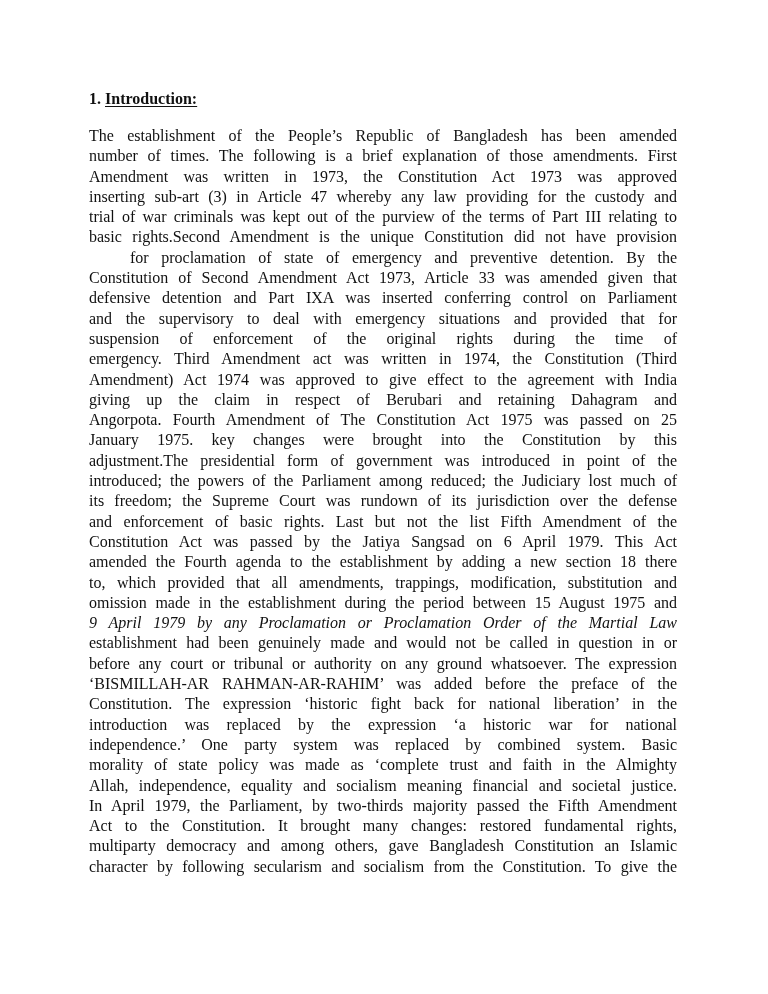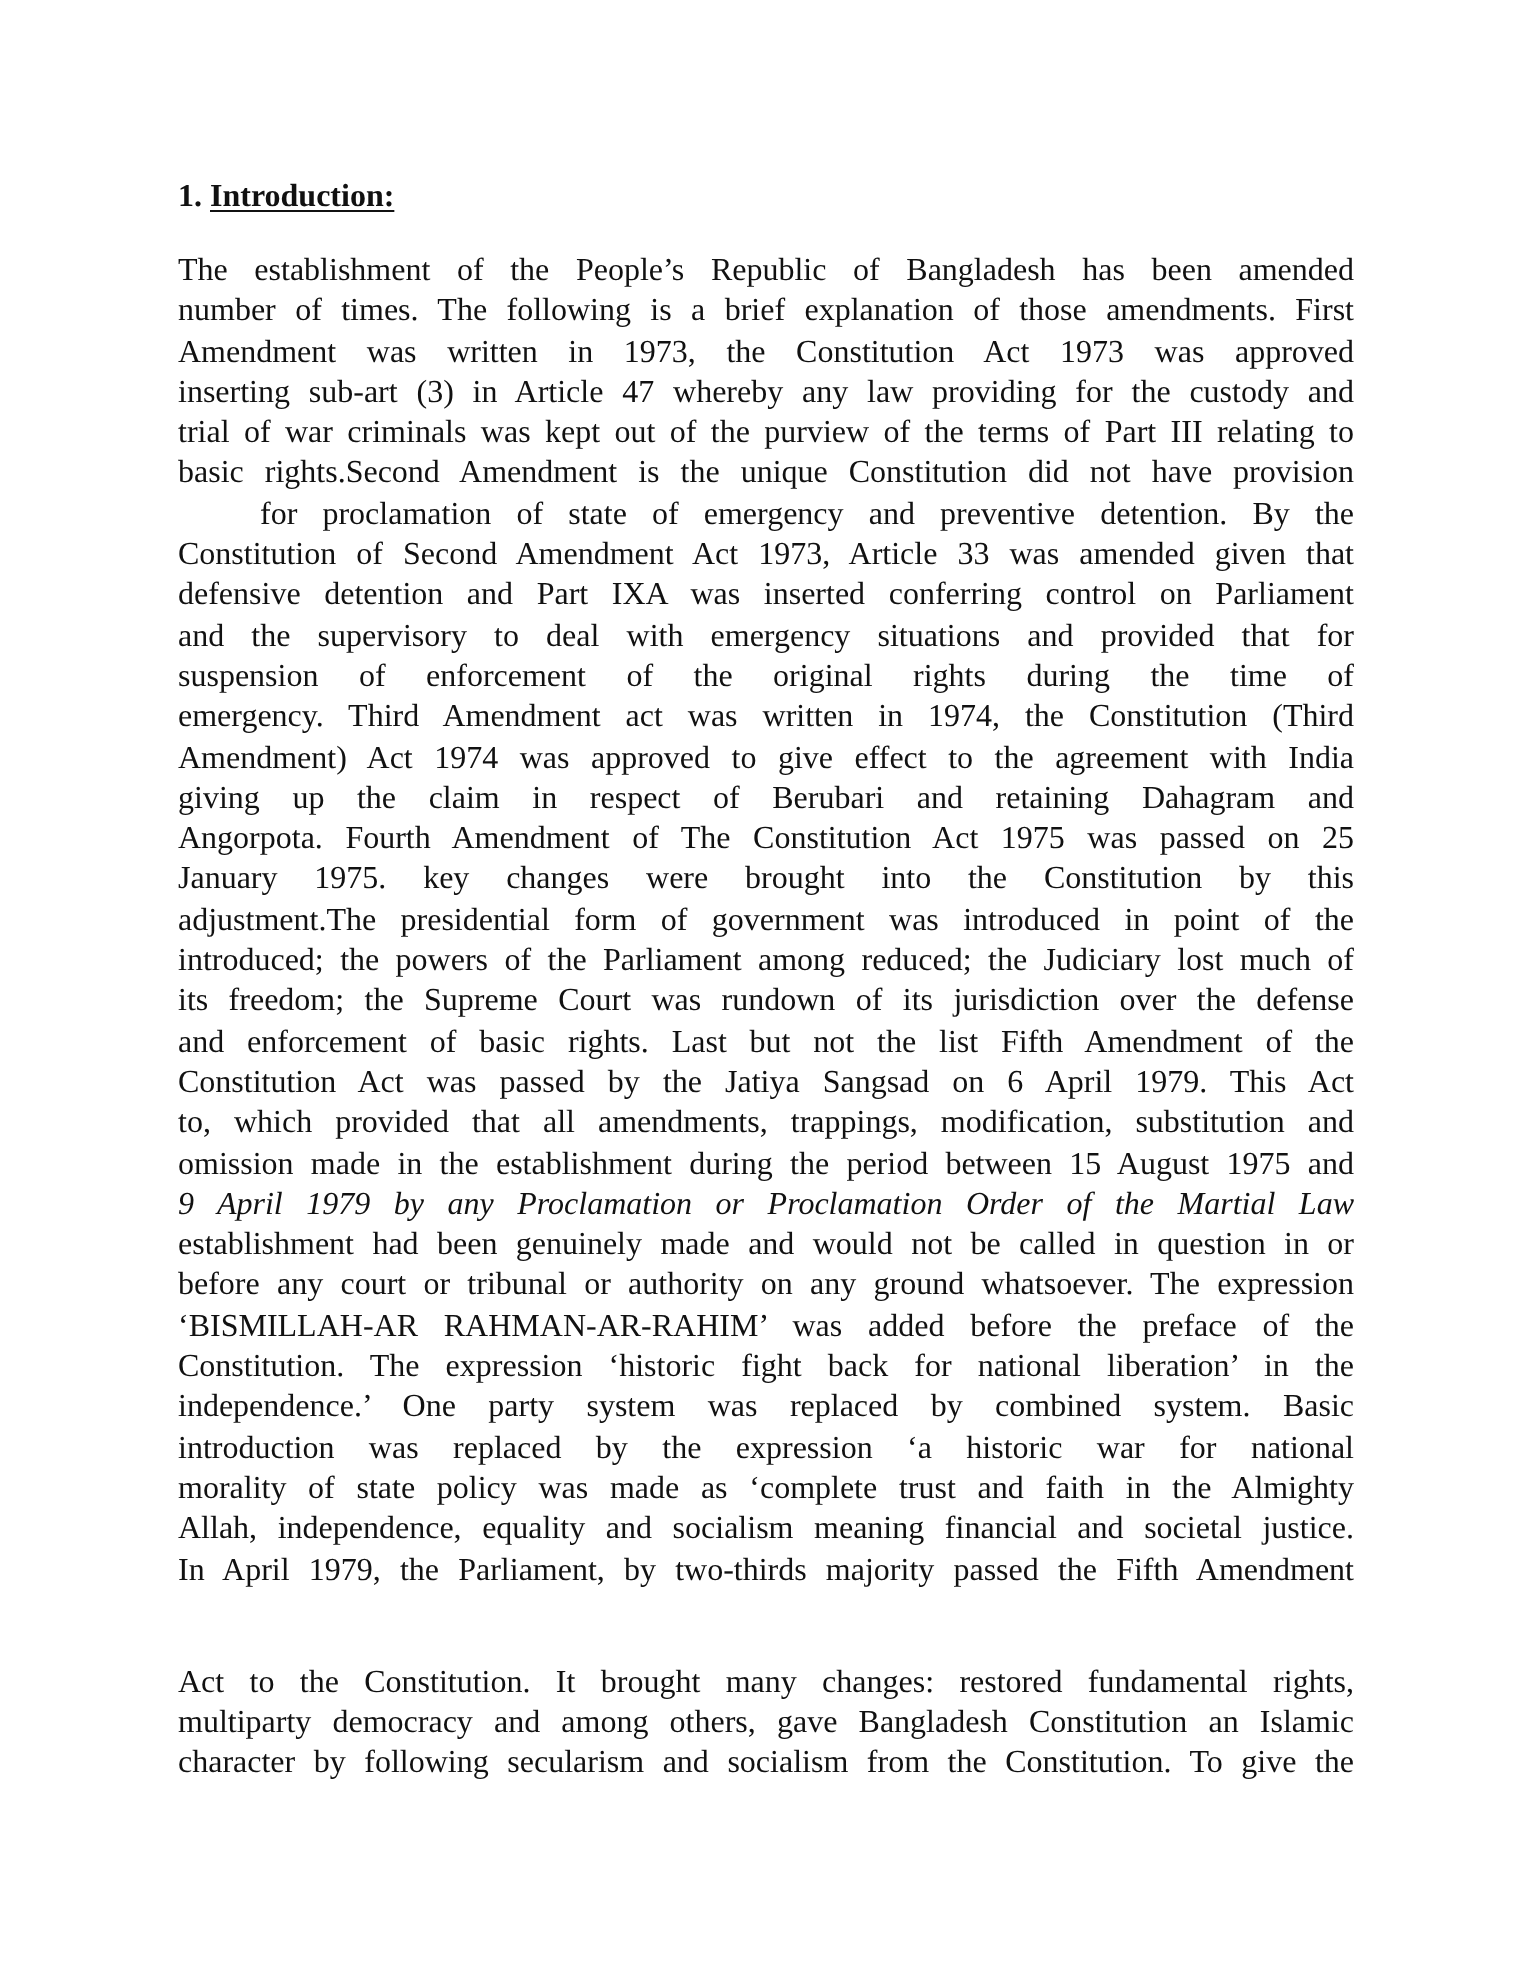--- a/index.html
+++ b/index.html
@@ -78,29 +78,30 @@
       <span class="line" style="white-space: normal;">emergency. Third Amendment act was written in 1974, the Constitution (Third</span>
       <span class="line" style="white-space: normal;">Amendment) Act 1974 was approved to give effect to the agreement with India</span>
       <span class="line" style="white-space: normal;">giving up the claim in respect of Berubari and retaining Dahagram and</span>
       <span class="line" style="white-space: normal;">Angorpota. Fourth Amendment of The Constitution Act 1975 was passed on 25</span>
       <span class="line" style="white-space: normal;">January 1975. key changes were brought into the Constitution by this</span>
       <span class="line" style="white-space: normal;">adjustment.The presidential form of government was introduced in point of the</span>
       <span class="line" style="white-space: normal;">introduced; the powers of the Parliament among reduced; the Judiciary lost much of</span>
       <span class="line" style="white-space: normal;">its freedom; the Supreme Court was rundown of its jurisdiction over the defense</span>
       <span class="line" style="white-space: normal;">and enforcement of basic rights. Last but not the list Fifth Amendment of the</span>
       <span class="line" style="white-space: normal;">Constitution Act was passed by the Jatiya Sangsad on 6 April 1979. This Act</span>
+      <span class="line" style="white-space: normal;">amended the Fourth agenda to the establishment by adding a new section 18 there</span>
       <span class="line" style="white-space: normal;">to, which provided that all amendments, trappings, modification, substitution and</span>
       <span class="line" style="white-space: normal;">omission made in the establishment during the period between 15 August 1975 and</span>
       <span class="line" style="white-space: normal; font-style: italic;">9 April 1979 by any Proclamation or Proclamation Order of the Martial Law</span>
       <span class="line" style="white-space: normal;">establishment had been genuinely made and would not be called in question in or</span>
       <span class="line" style="white-space: normal;">before any court or tribunal or authority on any ground whatsoever. The expression</span>
       <span class="line" style="white-space: normal;">‘BISMILLAH-AR RAHMAN-AR-RAHIM’ was added before the preface of the</span>
       <span class="line" style="white-space: normal;">Constitution. The expression ‘historic fight back for national liberation’ in the</span>
+      <span class="line" style="white-space: normal;">introduction was replaced by the expression ‘a historic war for national</span>
       <span class="line" style="white-space: normal;">independence.’ One party system was replaced by combined system. Basic</span>
-      <span class="line" style="white-space: normal;">introduction was replaced by the expression ‘a historic war for national</span>
       <span class="line" style="white-space: normal;">morality of state policy was made as ‘complete trust and faith in the Almighty</span>
       <span class="line" style="white-space: normal;">Allah, independence, equality and socialism meaning financial and societal justice.</span>
       <span class="line" style="white-space: normal;">In April 1979, the Parliament, by two-thirds majority passed the Fifth Amendment</span>
-      <span class="line" style="white-space: normal; margin-top: 36px;">Act to the Constitution. It brought many changes: restored fundamental rights,</span>
+      <span class="line" style="white-space: normal;">Act to the Constitution. It brought many changes: restored fundamental rights,</span>
       <span class="line" style="white-space: normal;">multiparty democracy and among others, gave Bangladesh Constitution an Islamic</span>
       <span class="line last" style="white-space: normal;">character by following secularism and socialism from the Constitution. To give the</span>
     </div>
 </div>
 
 </body></html>

